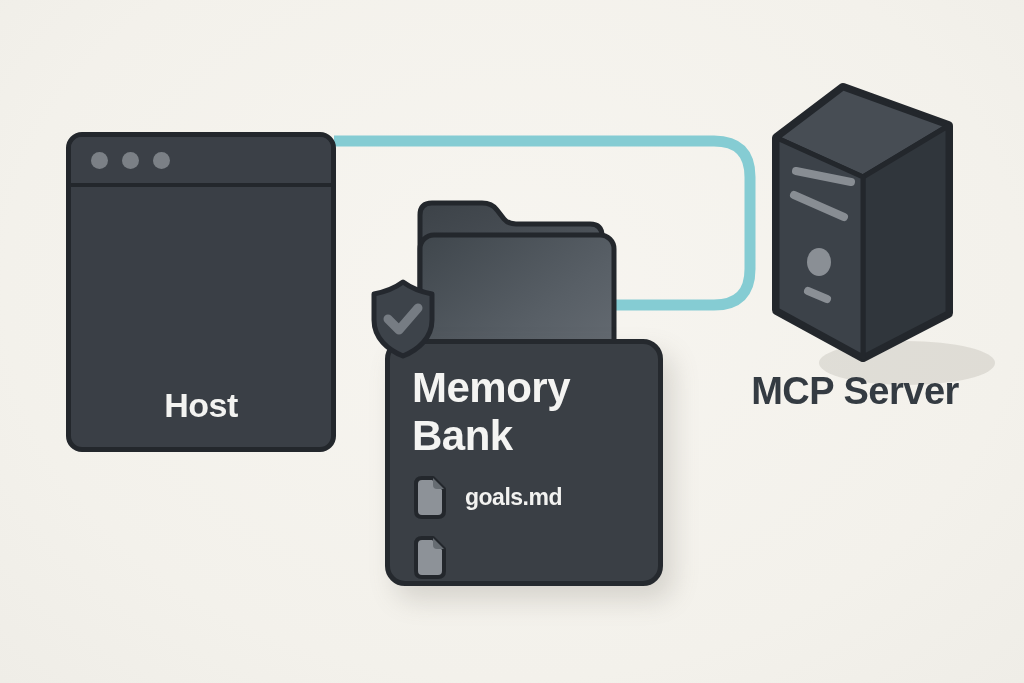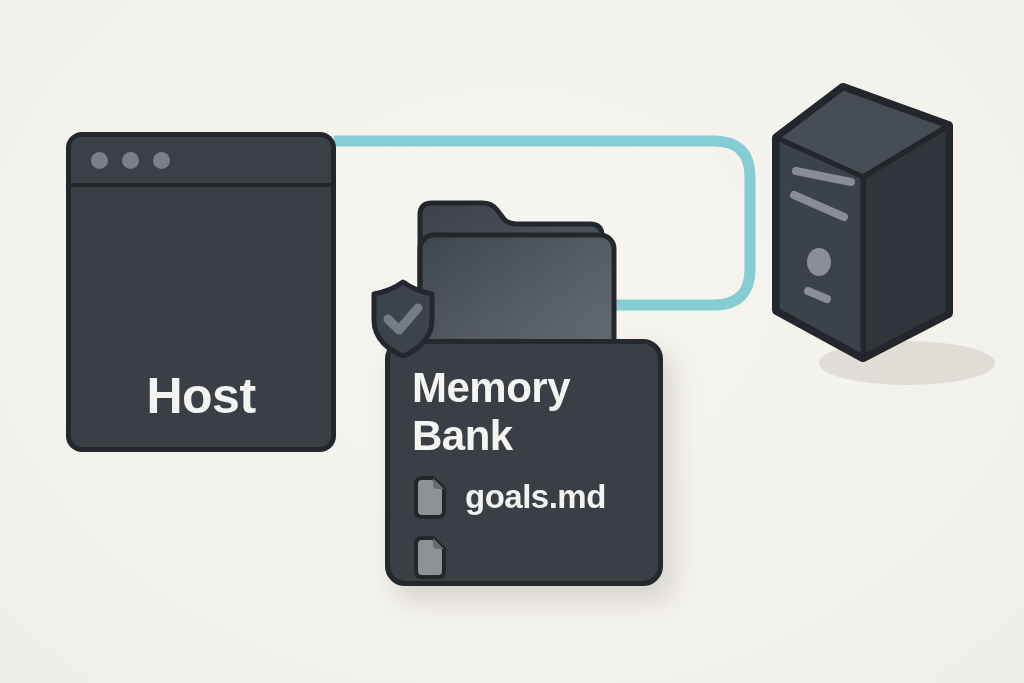--- a/index.html
+++ b/index.html
@@ -40,21 +40,21 @@
     background: #3b4047;
     border-radius: 11px 11px 0 0;
   }
   .dot {
     width: 17px; height: 17px; border-radius: 50%;
     background: #7b8086; margin-right: 14px;
   }
   .host-label {
     position: absolute; bottom: 22px; left: 0; width: 100%;
     text-align: center;
-    font-size: 50px; font-weight: 700; letter-spacing: -0.5px;
+    font-size: 34px; font-weight: 700; letter-spacing: -0.5px;
     color: #f3f3f1;
   }
 
   
   #folder-svg { left: 368px; top: 190px; z-index: 4; }
   .memory-panel {
     left: 385px; top: 339px; width: 278px; height: 247px;
     background: #3a3f45;
     border: 5px solid #25292e;
     border-radius: 20px;
@@ -63,21 +63,21 @@
     box-shadow: 10px 14px 26px rgba(110, 105, 95, 0.22);
     z-index: 5;
   }
   .memory-title {
     font-size: 42px; font-weight: 700; letter-spacing: -0.5px;
     color: #f4f4f2; margin: 0 0 14px 0;
   }
   .file-row { display: flex; align-items: center; margin-bottom: 13px; }
   .file-row svg { flex: 0 0 auto; margin-right: 17px; }
   .file-name {
-    font-size: 33px; font-weight: 600; letter-spacing: -0.5px;
+    font-size: 23px; font-weight: 600; letter-spacing: -0.5px;
     color: #f2f2f0; line-height: 1.12;
     max-width: 176px; overflow-wrap: break-word;
   }
   #shield-svg { left: 366px; top: 276px; z-index: 6; }
 
   
   #server-svg { left: 735px; top: 65px; z-index: 3; }
   .server-label {
     left: 745px; top: 370px; width: 220px;
     text-align: center;
@@ -160,14 +160,15 @@
 
     <path d="M 42 73 L 128 112 L 128 292 L 42 245 Z" fill="#3c4249" stroke="#23272c" stroke-width="5" stroke-linejoin="round"></path>
 
     <path d="M 61 106 L 116 117" stroke="#888d93" stroke-width="8" stroke-linecap="round" fill="none"></path>
     <path d="M 59 130 L 109 152" stroke="#888d93" stroke-width="8" stroke-linecap="round" fill="none"></path>
 
     <ellipse cx="84" cy="197" rx="12" ry="14" fill="#8a8f95"></ellipse>
     <path d="M 73 226 L 92 234" stroke="#8a8f95" stroke-width="8" stroke-linecap="round" fill="none"></path>
   </svg>
 
+  <div class="abs server-label">MCP Server</div>
 
 </div>
 
 </body></html>

